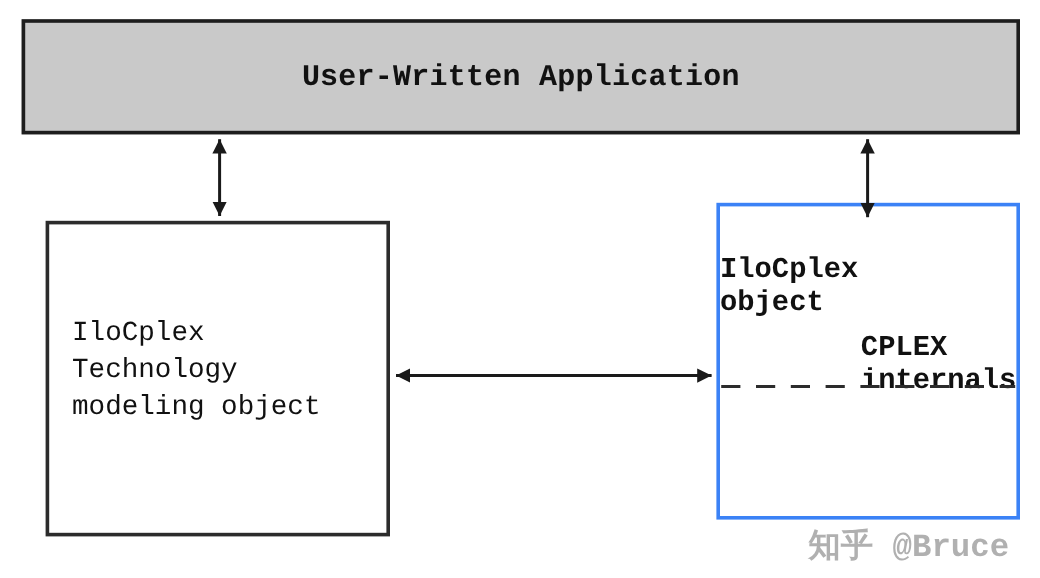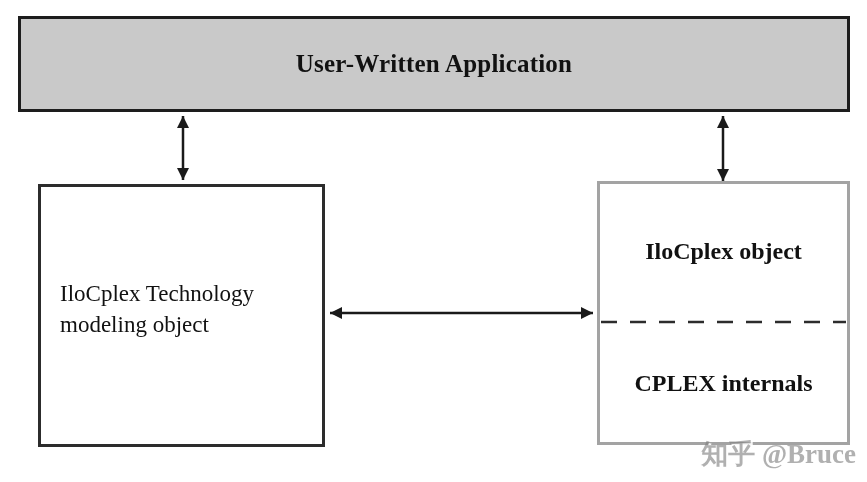--- a/index.html
+++ b/index.html
@@ -6,21 +6,21 @@
     margin: 0;
     padding: 0;
     background: #ffffff;
   }
   .canvas {
     position: relative;
     width: 867px;
     height: 482px;
     background: #ffffff;
     overflow: hidden;
-    font-family: Liberation Serif, serif;
+    font-family: Liberation Mono, monospace;
     color: #111111;
   }
   .box {
     position: absolute;
     box-sizing: border-box;
     background: #ffffff;
   }
   .top-box {
     left: 18px;
     top: 16px;
@@ -48,26 +48,26 @@
   }
   .left-box .multiline {
     padding: 0 0 14px 19px;
     font-size: 23px;
     font-weight: normal;
     line-height: 31px;
   }
   .left-box .multiline span { display: block; }
   .right-box {
     left: 597px;
-    top: 181px;
+    top: 169px;
     width: 253px;
     height: 264px;
-    border: 3px solid #a3a3a3;
+    border: 3px solid #3b82f6;
     display: flex;
-    flex-direction: column;
+    flex-direction: row;
   }
   .right-box .section {
     display: flex;
     align-items: center;
     justify-content: center;
     font-size: 24px;
     font-weight: bold;
   }
   .right-box .section-top { height: 134px; }
   .right-box .section-bottom { flex: 1; padding-top: 6px; }
@@ -75,21 +75,21 @@
     position: absolute;
     left: 0;
     top: 0;
     width: 867px;
     height: 482px;
     pointer-events: none;
     z-index: 5;
   }
   .watermark {
     position: absolute;
-    right: 11px;
+    right: 26px;
     top: 436px;
     font-size: 27px;
     font-weight: bold;
     color: rgba(128, 128, 128, 0.62);
     text-shadow: 2px 2px 0 rgba(255, 255, 255, 0.9);
     white-space: nowrap;
     z-index: 10;
   }
 </style>
 </head>

